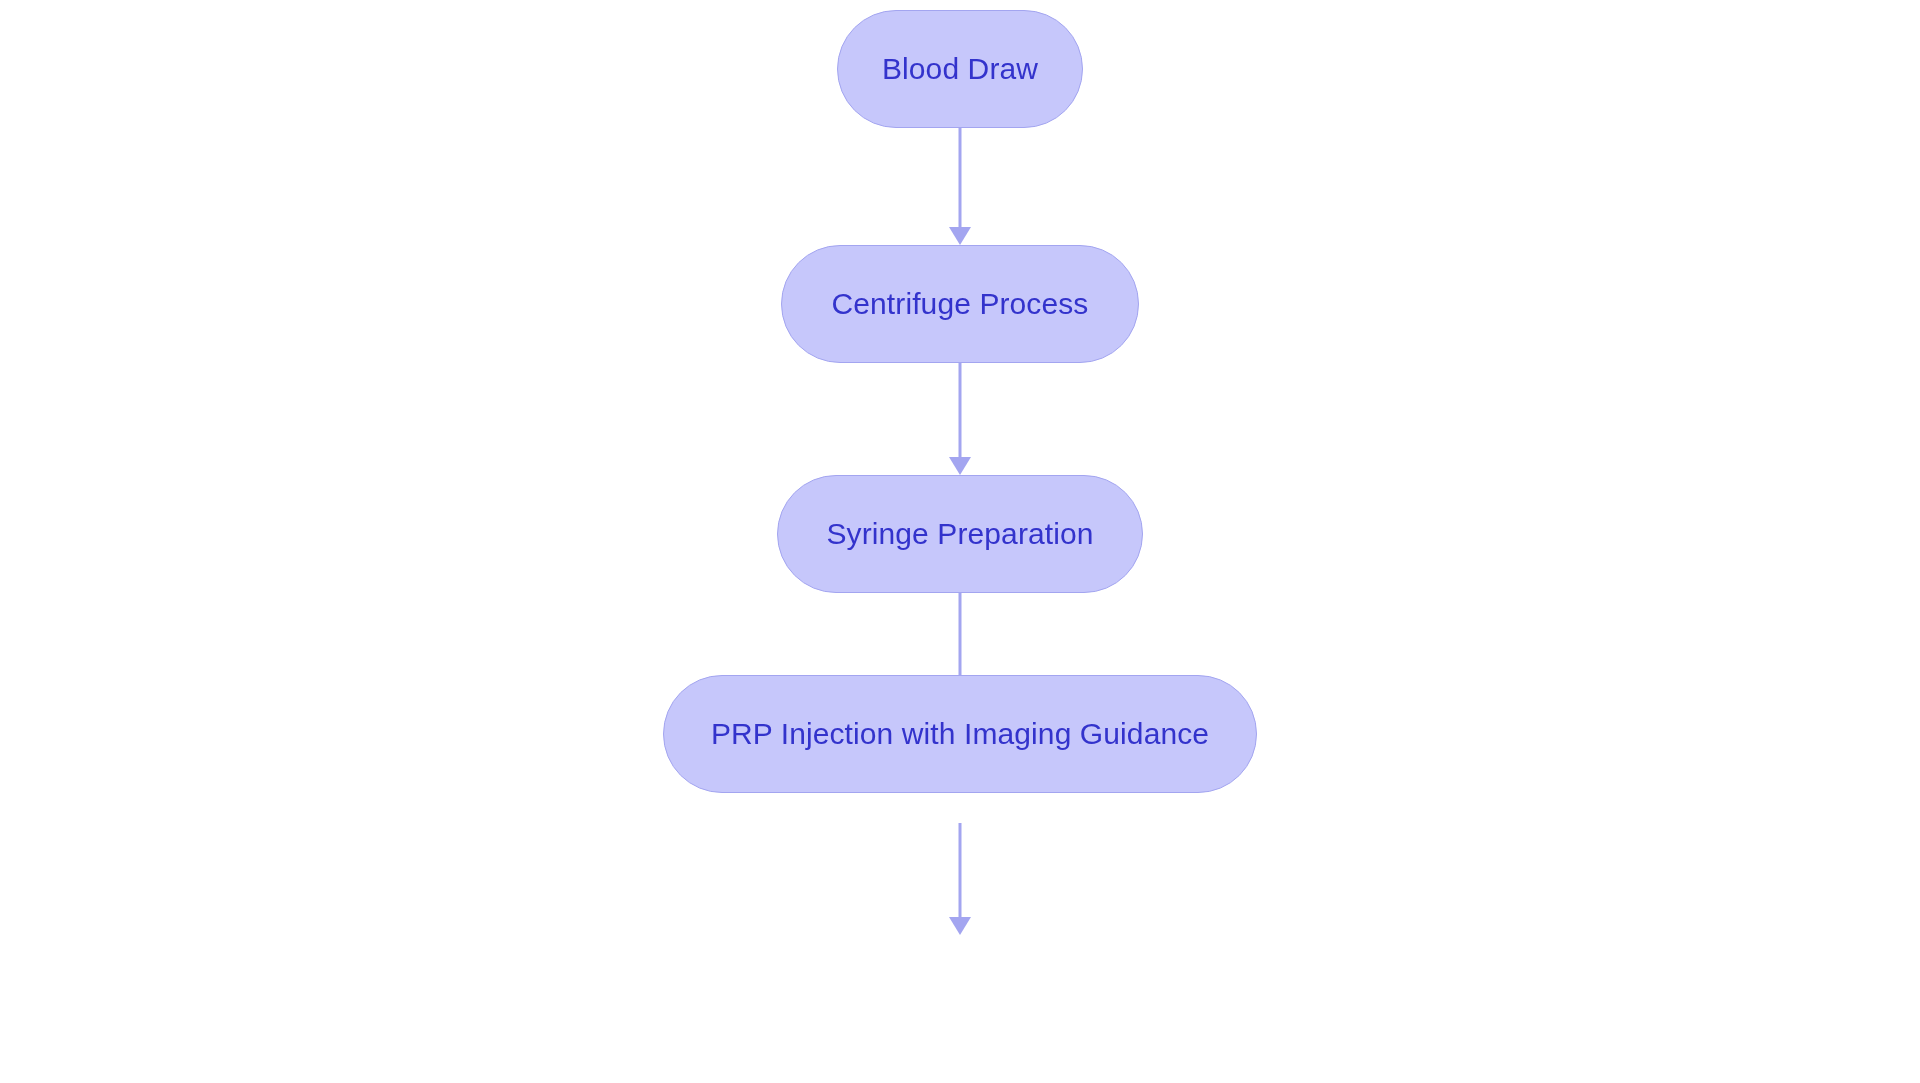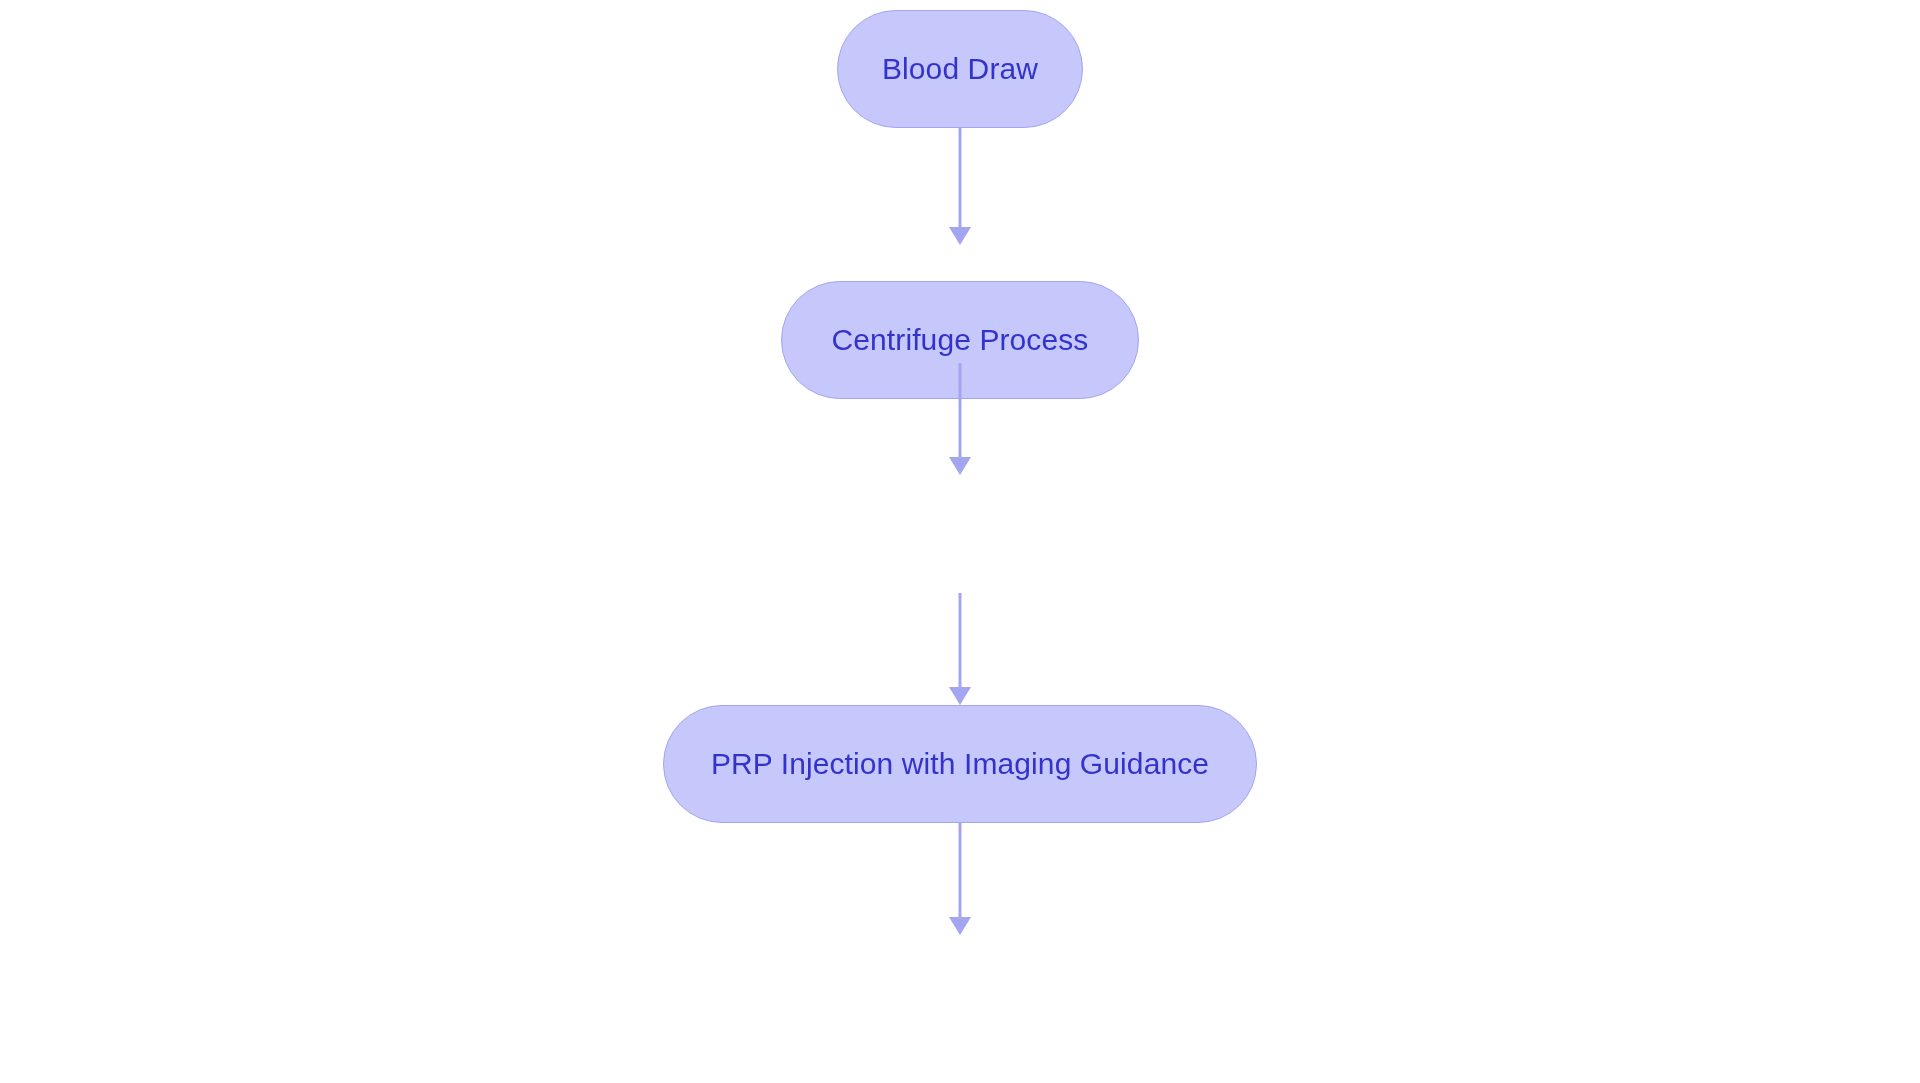--- a/index.html
+++ b/index.html
@@ -42,23 +42,23 @@
     line-height: 1;
     color: #3333cc;
     letter-spacing: 0.1px;
     font-weight: 400;
     padding: 0 6px;
     user-select: none;
   }
 
   
   .node-1 { top: 10px;  width: 246px; }
-  .node-2 { top: 245px; width: 358px; margin-top: 36px; }
+  .node-2 { top: 245px; width: 358px; }
   .node-3 { top: 475px; width: 366px; }
-  .node-4 { top: 705px; width: 594px; }
+  .node-4 { top: 675px; width: 594px; }
   .node-5 { top: 935px; width: 356px; }
 
   
   .connector {
     position: absolute;
     left: 50%;
     transform: translateX(-50%);
     width: 24px;
   }
   .connector .stem {
@@ -107,20 +107,23 @@
 
   <div class="node node-2">
     <span class="node-label">Centrifuge Process</span>
   </div>
 
   <div class="connector conn-2">
     <span class="stem"></span>
     <span class="head"></span>
   </div>
 
+  <div class="node node-3">
+    <span class="node-label">Syringe Preparation</span>
+  </div>
 
   <div class="connector conn-3">
     <span class="stem"></span>
     <span class="head"></span>
   </div>
 
   <div class="node node-4">
     <span class="node-label">PRP Injection with Imaging Guidance</span>
   </div>
 

